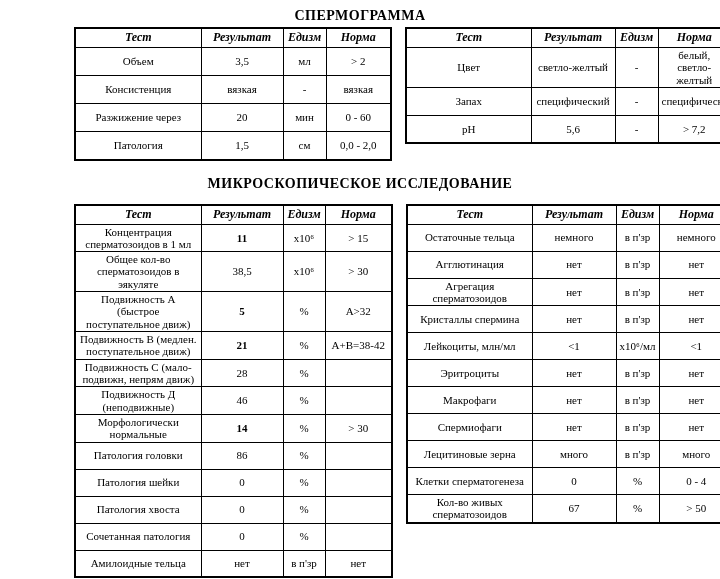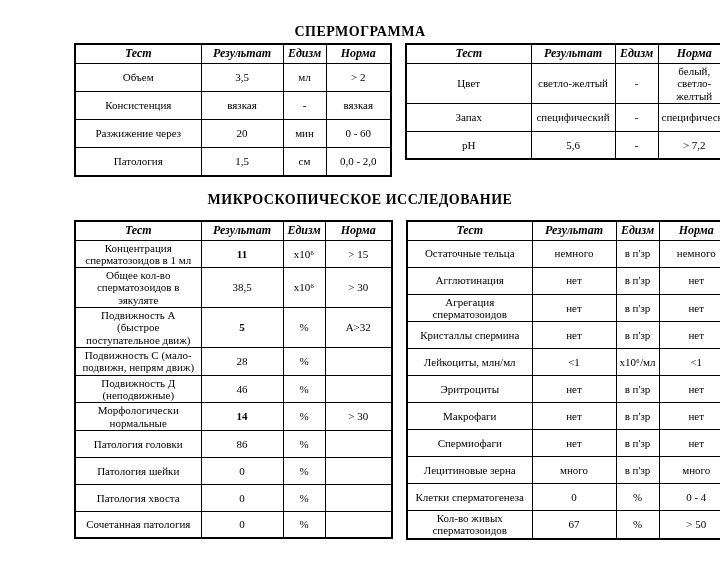--- a/index.html
+++ b/index.html
@@ -15,21 +15,21 @@
     color: #000;
   }
   .page { position: relative; width: 720px; height: 579px; }
 
   .section-title {
     text-align: center;
     font-weight: bold;
     font-size: 14px;
     letter-spacing: 0.5px;
   }
-  .title-1 { padding-top: 24px; margin-bottom: 3px; }
+  .title-1 { padding-top: 8px; margin-bottom: 3px; }
   .title-2 { margin-top: 15px; margin-bottom: 12px; }
 
   .tables-row {
     display: flex;
     align-items: flex-start;
     margin-left: 38px;
     gap: 13px;
     padding-left: 36px;
   }
 
@@ -178,20 +178,26 @@
             <td class="unit">x10⁶</td>
             <td class="norm">&gt; 30</td>
           </tr>
           <tr>
             <td class="test">Подвижность А (быстрое поступательное движ)</td>
             <td class="result bold">5</td>
             <td class="unit">%</td>
             <td class="norm">А&gt;32</td>
           </tr>
           <tr>
+            <td class="test">Подвижность В (медлен. поступательное движ)</td>
+            <td class="result bold">21</td>
+            <td class="unit">%</td>
+            <td class="norm">А+В=38-42</td>
+          </tr>
+          <tr>
             <td class="test">Подвижность С (мало-подвижн, непрям движ)</td>
             <td class="result">28</td>
             <td class="unit">%</td>
             <td class="norm"></td>
           </tr>
           <tr>
             <td class="test">Подвижность Д (неподвижные)</td>
             <td class="result">46</td>
             <td class="unit">%</td>
             <td class="norm"></td>
@@ -218,20 +224,26 @@
             <td class="test">Патология хвоста</td>
             <td class="result">0</td>
             <td class="unit">%</td>
             <td class="norm"></td>
           </tr>
           <tr>
             <td class="test">Сочетанная патология</td>
             <td class="result">0</td>
             <td class="unit">%</td>
             <td class="norm"></td>
+          </tr>
+          <tr>
+            <td class="test">Амилоидные тельца</td>
+            <td class="result">нет</td>
+            <td class="unit">в п'зр</td>
+            <td class="norm small">нет</td>
           </tr>
         </tbody>
       </table>
     <table class="grid micro" style="width:327px">
       <colgroup>
           <col style="width:125px">
           <col style="width:84px">
           <col style="width:43px">
           <col style="width:75px">
         </colgroup>

